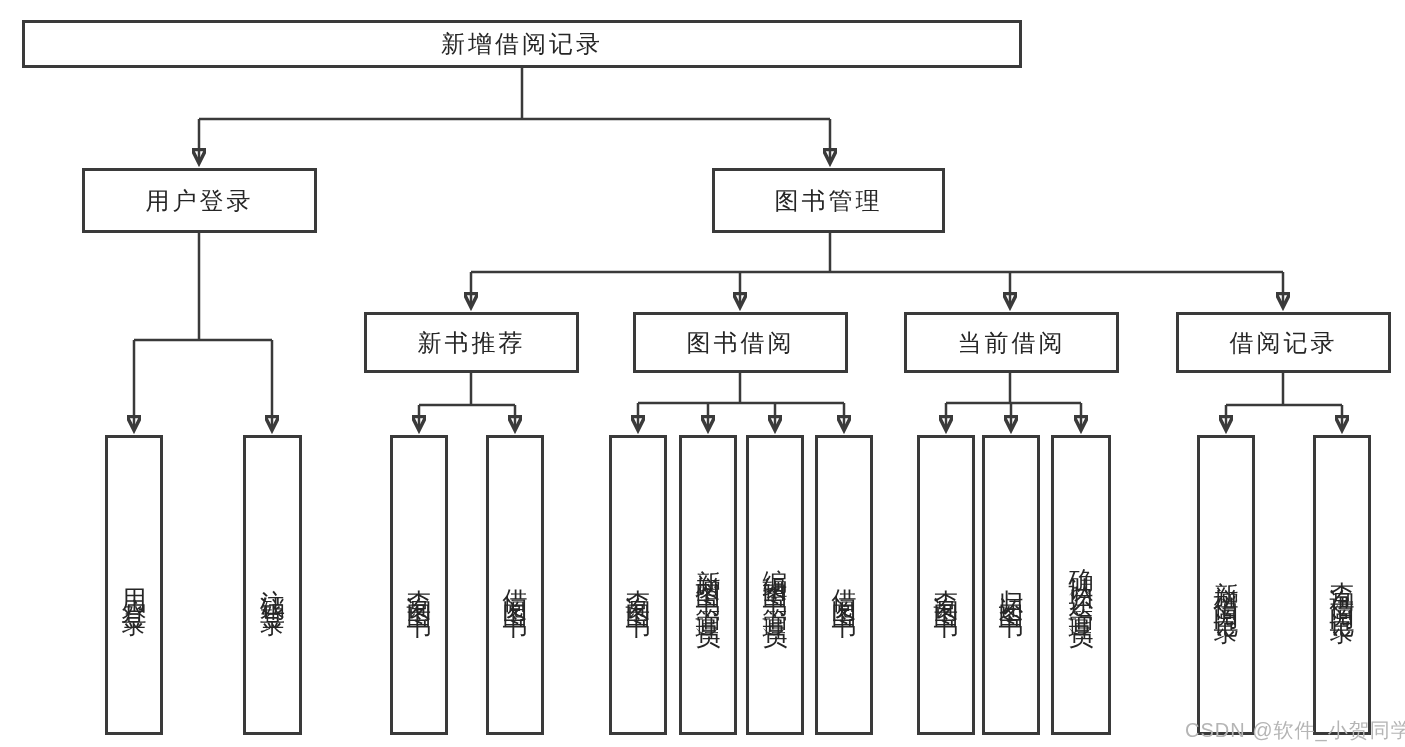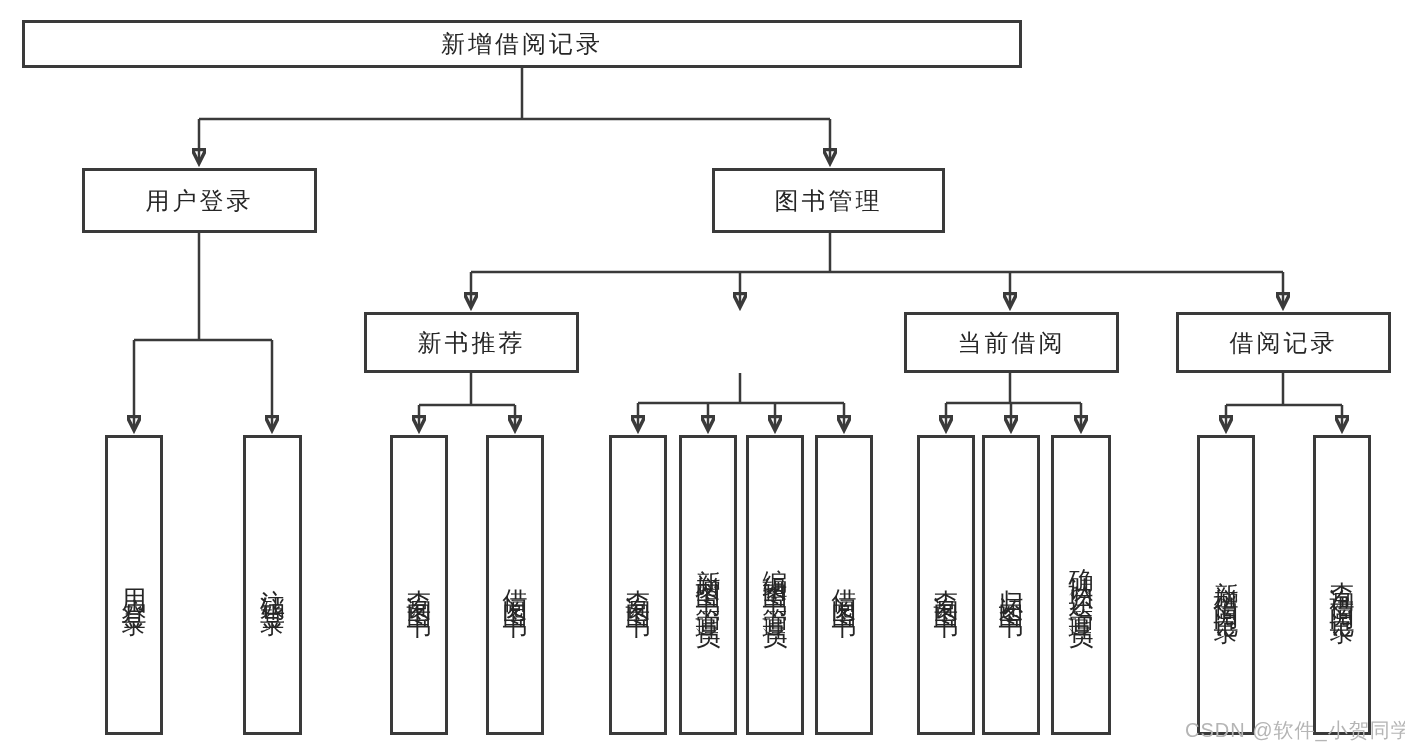--- a/index.html
+++ b/index.html
@@ -77,20 +77,21 @@
       <line x1="1342" y1="405" x2="1342" y2="429" marker-end="url(#arrow)"></line>
     </g>
   </svg>
 
   <div class="box hbox" style="left:22px;top:20px;width:1000px;height:48px;">新增借阅记录</div>
 
   <div class="box hbox" style="left:82px;top:168px;width:235px;height:65px;">用户登录</div>
   <div class="box hbox" style="left:364px;top:312px;width:215px;height:61px;">新书推荐</div>
 
   <div class="box hbox" style="left:712px;top:168px;width:233px;height:65px;">图书管理</div>
+  <div class="box hbox" style="left:633px;top:312px;width:215px;height:61px;">图书借阅</div>
   <div class="box hbox" style="left:904px;top:312px;width:215px;height:61px;">当前借阅</div>
   <div class="box hbox" style="left:1176px;top:312px;width:215px;height:61px;">借阅记录</div>
 
   <div class="box vbox" style="left:105px;top:435px;width:58px;height:300px;">用户登录</div>
   <div class="box vbox" style="left:243px;top:435px;width:59px;height:300px;">注销登录</div>
 
   <div class="box vbox" style="left:390px;top:435px;width:58px;height:300px;">查询图书</div>
   <div class="box vbox" style="left:486px;top:435px;width:58px;height:300px;">借阅图书</div>
 
   <div class="box vbox" style="left:609px;top:435px;width:58px;height:300px;">查询图书</div>

